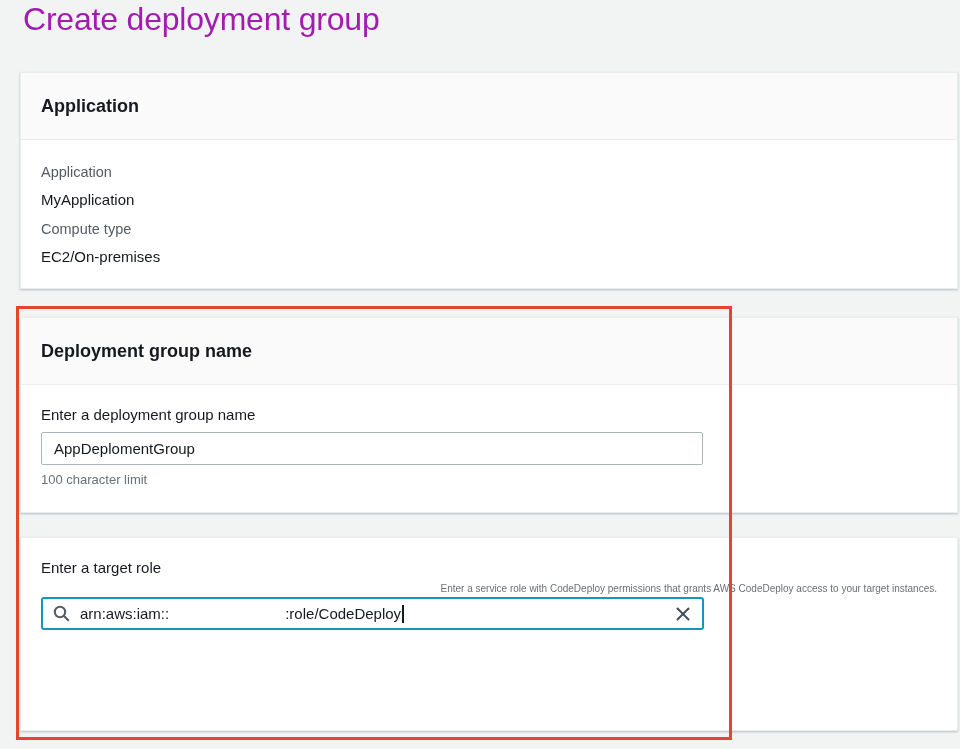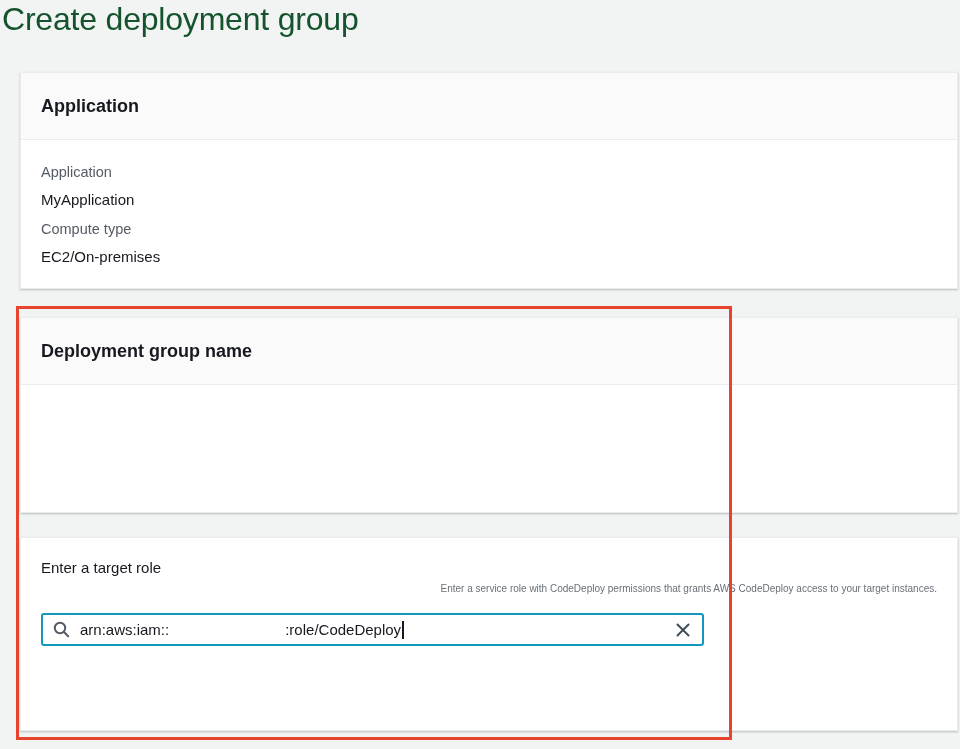--- a/index.html
+++ b/index.html
@@ -5,22 +5,22 @@
   * { margin:0; padding:0; box-sizing:border-box; }
   html,body { width:960px; height:749px; }
   body {
     position:relative;
     background:#f2f3f3;
     font-family:"Liberation Sans", sans-serif;
     color:#16191f;
     overflow:hidden;
   }
   .page-title {
-    position:absolute; left:2px; top:1px;
-    font-size:32px; font-weight:500; letter-spacing:-0.2px; color:#14532d;
+    position:absolute; left:23px; top:1px;
+    font-size:32px; font-weight:500; letter-spacing:-0.2px; color:#a21caf;
   }
   .card {
     position:absolute; left:20px; width:938px;
     background:#ffffff;
     border:1px solid #eaeded;
     box-shadow:0 1px 2px rgba(0,28,36,0.25);
   }
   .card-application { top:72px;  height:217px; }
   .card-depgroup    { top:317px; height:196px; }
   .card-servicerole { top:537px; height:194px; }
@@ -40,21 +40,21 @@
     width:662px; height:33px;
     border:1px solid #aab7b8; border-radius:2px;
     padding:0 12px;
     font-family:"Liberation Sans", sans-serif;
     font-size:15px; color:#16191f; background:#fff;
   }
   .helper-text { margin-top:7px; font-size:13px; color:#687078; line-height:16px; }
   .desc-text { margin-top:3px; font-size:10px; color:#687078; line-height:16px;text-align:right; }
   .search-box {
     display:flex; align-items:center;
-    margin-top:16px;
+    margin-top:0;
     width:663px; height:33px;
     border:2px solid #1497bd; border-radius:3px;
     background:#fff; padding:0 10px;
   }
   .search-box .mag { flex:0 0 auto; margin-right:10px; display:flex; }
   .arn-text { font-size:15px; color:#16191f; white-space:pre; }
   .redacted-gap { width:116px; flex:0 0 auto; }
   .caret { width:2px; height:18px; background:#16191f; margin-left:1px; flex:0 0 auto; }
   .clear-btn { margin-left:auto; display:flex; cursor:pointer; flex:0 0 auto; }
   .annotation-rect {
@@ -74,20 +74,25 @@
   <div class="card-body">
     <div class="kv-label">Application</div>
     <div class="kv-value">MyApplication</div>
     <div class="kv-label">Compute type</div>
     <div class="kv-value">EC2/On-premises</div>
   </div>
 </section>
 
 <section class="card card-depgroup">
   <div class="card-header">Deployment group name</div>
+  <div class="card-body">
+    <label class="field-label">Enter a deployment group name</label>
+    <input class="text-input" type="text" value="AppDeplomentGroup" style="">
+    <div class="helper-text">100 character limit</div>
+  </div>
 </section>
 
 <section class="card card-servicerole">
   <div class="card-body">
     <label class="field-label">Enter a target role</label>
     <div class="desc-text">Enter a service role with CodeDeploy permissions that grants AWS CodeDeploy access to your target instances.</div>
     <div class="search-box">
       <span class="mag">
         <svg width="17" height="17" viewBox="0 0 17 17">
           <circle cx="7" cy="7" r="5.2" fill="none" stroke="#545b64" stroke-width="2"></circle>

